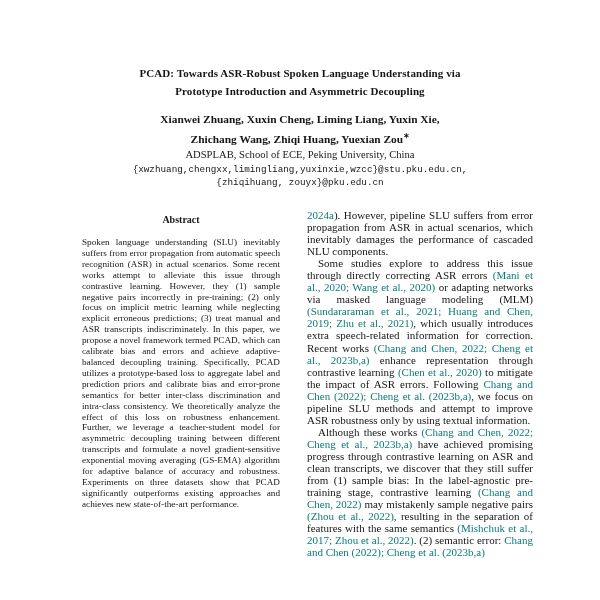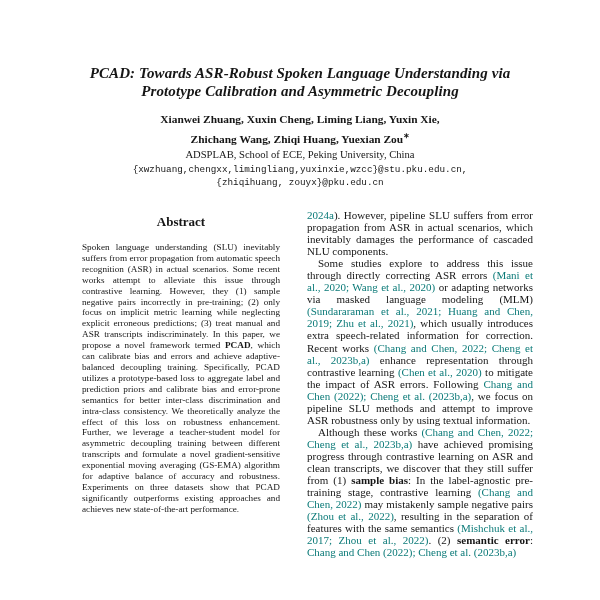--- a/index.html
+++ b/index.html
@@ -7,54 +7,54 @@
     position:relative;
     width:600px; height:600px;
     background:#ffffff;
     overflow:hidden;
     font-family:"Liberation Serif", serif;
     color:#161616;
     margin:0 auto;
   }
   
   .headerblock { position:absolute; left:0; right:0; top:64px; text-align:center; }
-  .title-line { font-weight:bold; font-size:15px; line-height:18px; letter-spacing:.1px;font-style:italic; }
+  .title-line { font-weight:bold; font-size:11px; line-height:18px; letter-spacing:.1px; }
   .authors { margin-top:11px; }
   .author-line { font-weight:bold; font-size:11.4px; line-height:16.5px; }
   .author-line sup { font-size:7.5px; font-weight:bold; }
   .affiliation { font-size:10.6px; line-height:15px; }
   .emails { font-family:Liberation Mono, monospace; font-size:9.3px; line-height:13.5px; margin-top:1px; }
   
   .col { position:absolute; text-align:justify; }
   .col-left  { left:69px;  top:212px; width:224px; }
   .col-right { left:307px; top:209px; width:226px; font-size:11px; line-height:12.05px; }
-  .abstract-heading { text-align:center; font-weight:bold; font-size:13px; margin:2px 0 12px 0; }
+  .abstract-heading { text-align:center; font-weight:bold; font-size:10px; margin:2px 0 12px 0; }
   .abstract-body {
     padding:0 13px;
     font-size:9.2px; line-height:10.9px;
     text-align:justify;
   }
   .section-heading {
     position:absolute; left:69px; top:577px; width:224px;
     font-weight:bold; font-size:11.6px; text-align:left;
   }
   .section-heading .sec-num { display:inline-block; width:22px; }
   .para { margin:0; }
   .para.indent { text-indent:11px; }
   .cite { color:var(--cite-color, #0b7a78); }
-  .b { font-weight:bold; }
+  .b { font-weight:normal; }
 </style>
 </head>
 <body>
 
 <div class="page" style="background: rgb(255, 255, 255); color: rgb(22, 22, 22);">
 
   <div class="headerblock">
     <div class="title-line">PCAD: Towards ASR-Robust Spoken Language Understanding via</div>
-    <div class="title-line">Prototype Calibration and Asymmetric Decoupling</div>
+    <div class="title-line">Prototype Introduction and Asymmetric Decoupling</div>
     <div class="authors">
       <div class="author-line">Xianwei Zhuang, Xuxin Cheng, Liming Liang, Yuxin Xie,</div>
       <div class="author-line"><span>Zhichang Wang, Zhiqi Huang, Yuexian Zou</span><sup>∗</sup></div>
     </div>
     <div class="affiliation">ADSPLAB, School of ECE, Peking University, China</div>
     <div class="emails">
       <div>{xwzhuang,chengxx,limingliang,yuxinxie,wzcc}@stu.pku.edu.cn,</div>
       <div>{zhiqihuang, zouyx}@pku.edu.cn</div>
     </div>
   </div>

